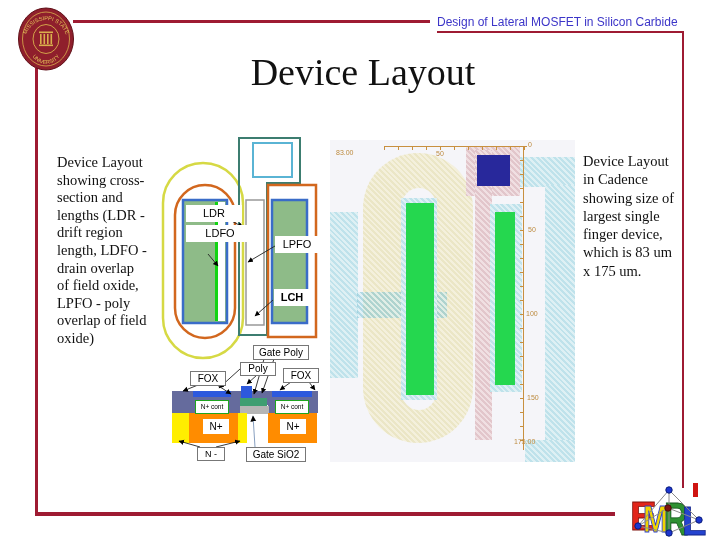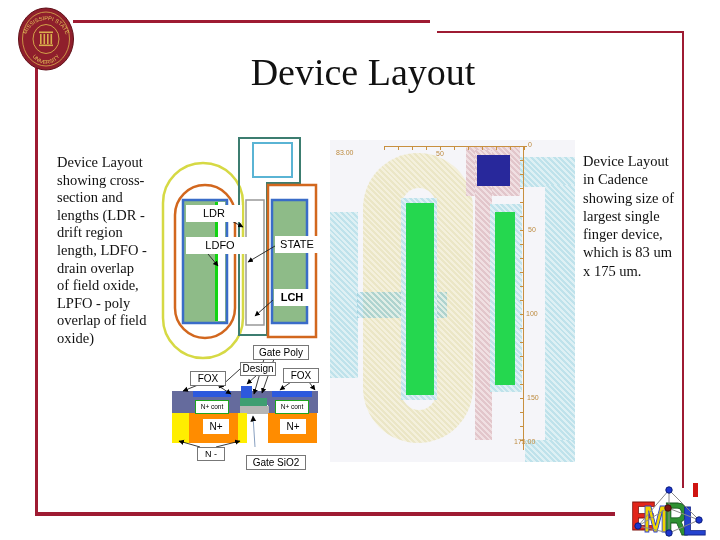--- a/index.html
+++ b/index.html
@@ -53,20 +53,21 @@
     <g fill="#d9b04c">
       <rect x="23" y="27" width="1.6" height="10"></rect>
         <rect x="26.5" y="27" width="1.6" height="10"></rect>
       <rect x="30" y="27" width="1.6" height="10"></rect>
         <rect x="33.5" y="27" width="1.6" height="10"></rect>
       <rect x="22" y="24.5" width="14" height="1.6"></rect>
         <rect x="22" y="37.5" width="14" height="1.6"></rect>
     </g>
   </svg>
 
+  <div class="hdr">Design of Lateral MOSFET in Silicon Carbide</div>
   <div class="title">Device Layout</div>
 
   <div class="caption" style="left:57px;top:154px;width:112px;">Device Layout
 showing cross-
 section and
 lengths (LDR -
 drift region
 length, LDFO -
 drain overlap
 of field oxide,
@@ -92,22 +93,22 @@
       <rect x="108" y="60" width="48" height="152" fill="none" stroke="#d2671e" stroke-width="2.5"></rect>
       <rect x="112" y="75" width="35" height="123" fill="#8ebb88" stroke="#3a6cc8" stroke-width="2.5"></rect>
       <g stroke="#222" stroke-width="0.9" fill="none">
         <path d="M60,90 L83,102" marker-end="url(#ah1)"></path>
         <path d="M48,129 L58,141" marker-end="url(#ah1)"></path>
         <path d="M115,121 L88,137" marker-end="url(#ah1)"></path>
         <path d="M113,175 L95,191" marker-end="url(#ah1)"></path>
       </g>
     </svg>
     <div class="lblbox" style="left:26px;top:80px;width:56px;">LDR</div>
-    <div class="lblbox" style="left:26px;top:112px;width:68px;">LDFO</div>
-    <div class="lblbox" style="left:115px;top:111px;width:44px;">STATE</div>
+    <div class="lblbox" style="left:26px;top:100px;width:68px;">LDFO</div>
+    <div class="lblbox" style="left:115px;top:111px;width:44px;">LPFO</div>
     <div class="lblbox" style="left:114px;top:164px;width:36px;font-weight:bold;">LCH</div>
   </div>
 
   <div class="abs" style="left:330px;top:140px;width:245px;height:322px;background:#f5f5f9;">
     <div class="abs hcy" style="left:0px;top:72px;width:28px;height:166px;"></div>
     <div class="abs hbg" style="left:33px;top:13px;width:110px;height:290px;border-radius:55px;"></div>
     <div class="abs" style="left:72px;top:48px;width:34px;height:222px;border-radius:17px;background:#f5f5f9;"></div>
     <div class="abs hcy2" style="left:27px;top:152px;width:90px;height:26px;"></div>
     <div class="abs hcy" style="left:71px;top:58px;width:36px;height:202px;"></div>
     <div class="abs" style="left:76px;top:63px;width:28px;height:192px;background:#25d74f;"></div>
@@ -166,27 +167,27 @@
         <path d="M57,42 L71,51" marker-end="url(#ah2)"></path>
         <path d="M131,39 L120,47" marker-end="url(#ah2)"></path>
         <path d="M149,39 L155,47" marker-end="url(#ah2)"></path>
         <path d="M40,104 L19,98" marker-end="url(#ah2)"></path>
         <path d="M56,104 L80,98" marker-end="url(#ah2)"></path>
       </g>
       <path d="M95,104 L93,73" stroke="#88a0c0" stroke-width="1" fill="none" marker-end="url(#ah2)"></path>
     </svg>
 
     <div class="lblbrd" style="left:93px;top:2px;width:54px;height:13px;line-height:13px;">Gate Poly</div>
-    <div class="lblbrd" style="left:80px;top:19px;width:34px;height:12px;line-height:12px;">Design</div>
+    <div class="lblbrd" style="left:80px;top:19px;width:34px;height:12px;line-height:12px;">Poly</div>
     <div class="lblbrd" style="left:30px;top:28px;width:34px;height:13px;line-height:13px;">FOX</div>
     <div class="lblbrd" style="left:123px;top:25px;width:34px;height:13px;line-height:13px;">FOX</div>
     <div class="abs" style="left:43px;top:76px;width:26px;height:15px;background:#fff;color:#000;font-size:10px;text-align:center;line-height:15px;">N+</div>
     <div class="abs" style="left:120px;top:76px;width:26px;height:15px;background:#fff;color:#000;font-size:10px;text-align:center;line-height:15px;">N+</div>
     <div class="lblbrd" style="left:37px;top:104px;width:26px;height:12px;line-height:12px;font-size:9px;">N -</div>
-    <div class="lblbrd" style="left:86px;top:104px;width:58px;height:13px;line-height:13px;margin-top:8px;">Gate SiO2</div>
+    <div class="lblbrd" style="left:86px;top:104px;width:58px;height:13px;line-height:13px;">Gate SiO2</div>
   </div>
 
   <div class="caption" style="left:583px;top:152px;width:98px;line-height:18.3px;">Device Layout
 in Cadence
 showing size of
 largest single
 finger device,
 which is 83 um
 x 175 um.</div>
 

